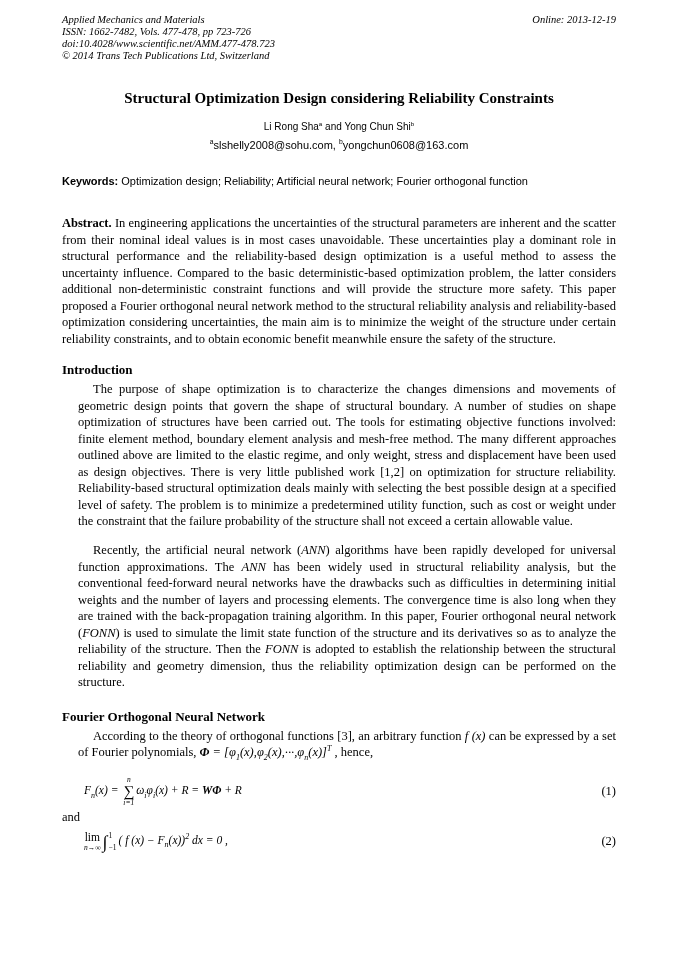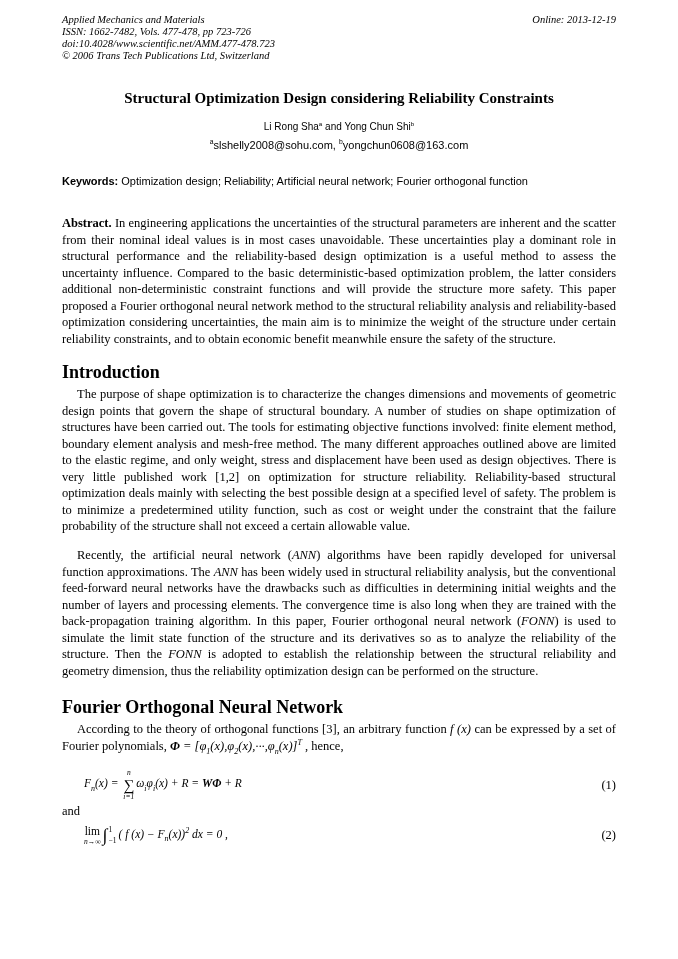--- a/index.html
+++ b/index.html
@@ -19,23 +19,23 @@
   sup.auth-sup{font-size:0.62em;}
 
   
   .kw{font-family:"Liberation Sans",sans-serif;font-size:11px;margin-top:25px;}
   .kw-label{font-weight:bold;}
 
   
   .para{font-size:12.5px;line-height:1.32;text-align:justify;}
   .abstract{margin-top:28px;}
   .ab-label{font-weight:bold;}
-  .sec-head{font-size:18px;font-weight:bold;margin-top:15px;}
+  .sec-head{font-size:13px;font-weight:bold;margin-top:15px;}
   .sec-head.tight{margin-top:18px;}
-  .indent{text-indent:15px;}
+  .indent{text-indent:15px;margin-left:16px;}
   .mt3{margin-top:3px;}
   .it{font-style:italic;}
   .bi{font-style:italic;font-weight:bold;}
   sub.msub{font-size:8px;}
   sup.msup{font-size:8px;}
 
   
   .equation{display:flex;justify-content:space-between;align-items:center;padding-left:22px;margin-top:6px;}
   .eq-left{display:inline-block;font-style:italic;font-size:11.5px;white-space:nowrap;}
   .eq-num{font-size:12.5px;}
@@ -53,21 +53,21 @@
 </head>
 <body>
 
 <div class="page">
 
   <div class="hdr">
     <div class="hdr-left">
       <div>Applied Mechanics and Materials</div>
       <div>ISSN: 1662-7482, Vols. 477-478, pp 723-726</div>
       <div>doi:10.4028/www.scientific.net/AMM.477-478.723</div>
-      <div>© 2006 Trans Tech Publications Ltd, Switzerland</div>
+      <div>© 2014 Trans Tech Publications Ltd, Switzerland</div>
     </div>
     <div class="hdr-right">Online: 2013-12-19</div>
   </div>
 
   <div class="paper-title">Structural Optimization Design considering Reliability Constraints</div>
 
   <div class="authors"><span>Li Rong Sha</span><sup class="auth-sup">a</sup><span> and </span><span>Yong Chun Shi</span><sup class="auth-sup">b</sup></div>
 
 
   <div class="emails"><sup class="auth-sup">a</sup><span>slshelly2008@sohu.com, </span><sup class="auth-sup">b</sup><span>yongchun0608@163.com</span></div>

